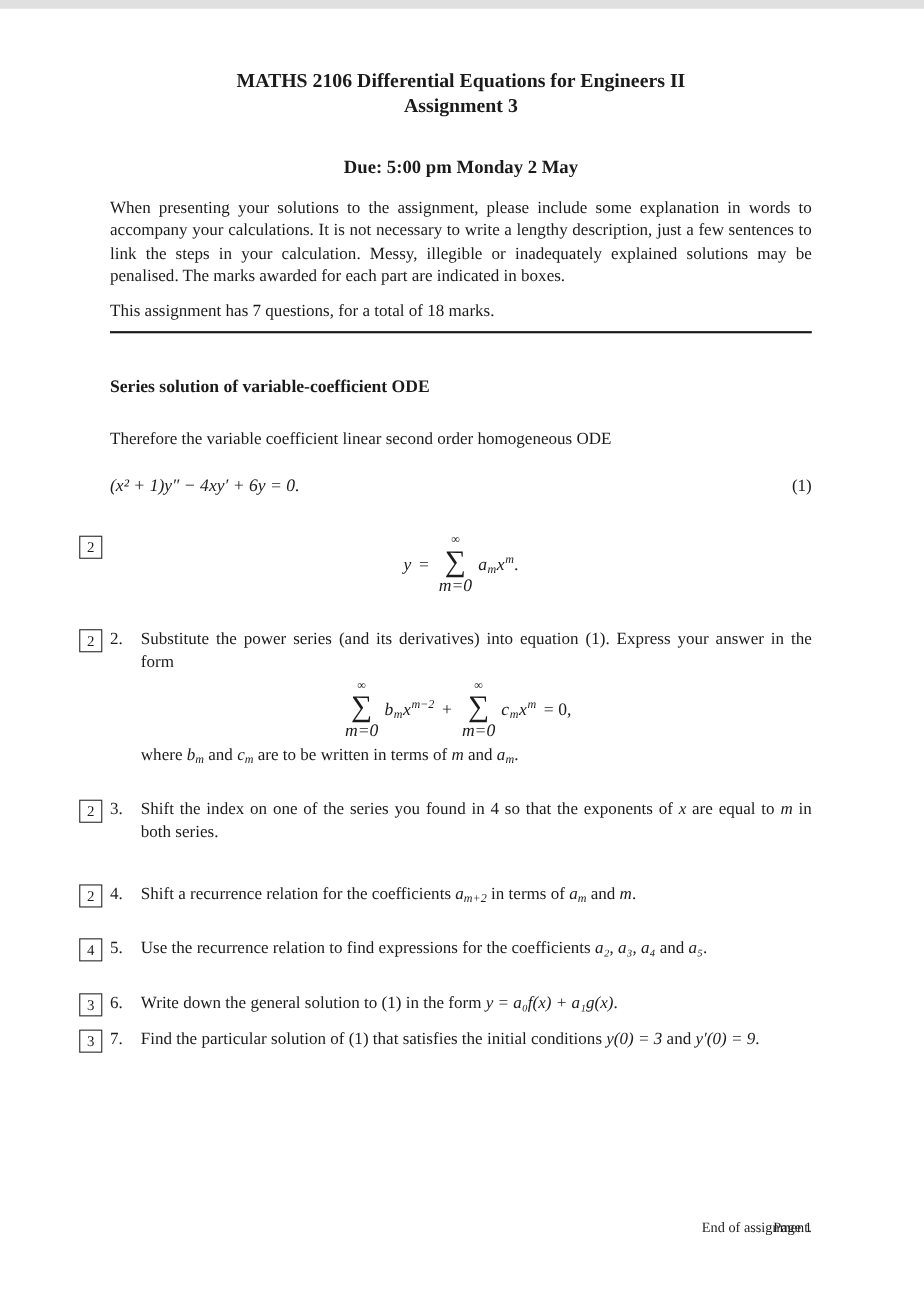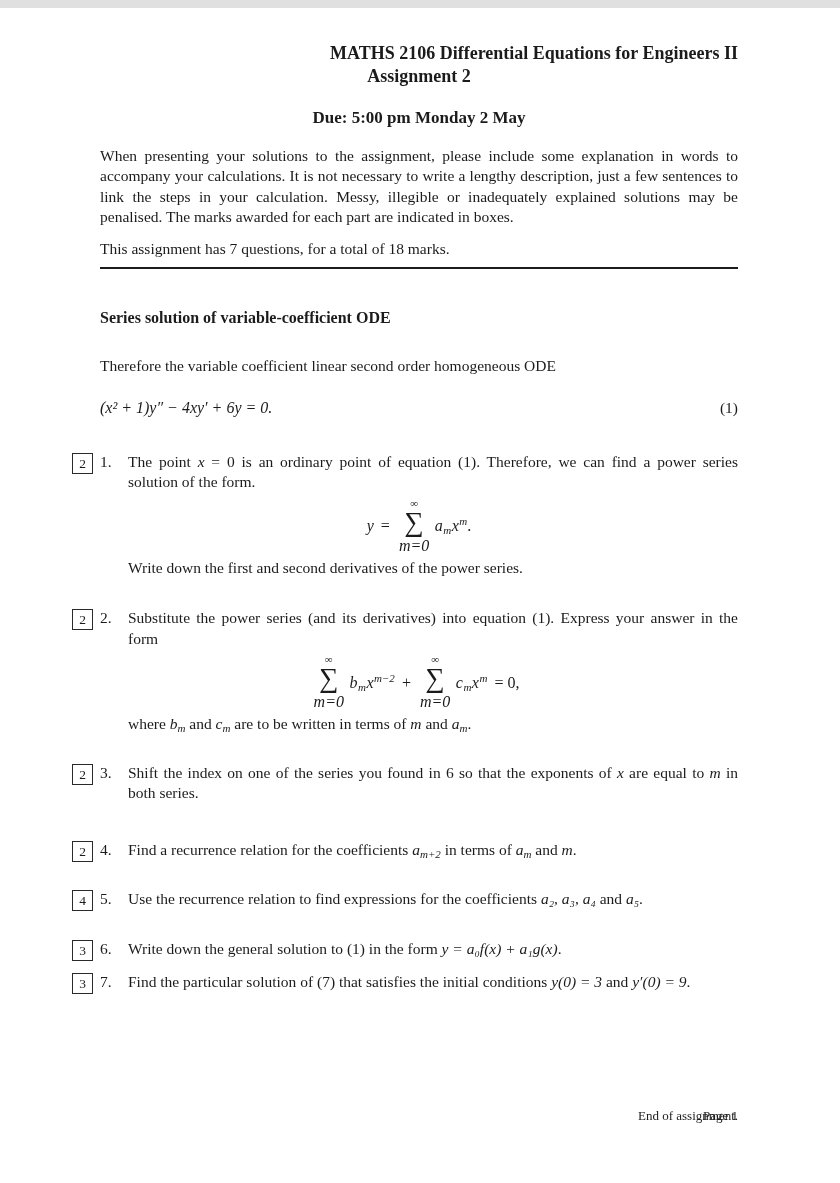--- a/index.html
+++ b/index.html
@@ -23,26 +23,26 @@
     margin: 0 102px 0 100px; 
     font-size: 15.5px;
     line-height: 1.33;
   }
   .title {
     text-align: center;
     font-weight: bold;
     font-size: 18px;
     line-height: 1.25;
   }
-  .title.first { margin-top: 34px; text-align: right; }
+  .title.first { margin-top: 54px; }
   .due {
     text-align: center;
     font-weight: bold;
     font-size: 17px;
-    margin-top: 20px;
+    margin-top: 34px;
   }
   p { margin: 0; }
   .intro {
     margin-top: 16px;
     text-align: justify;
   }
   .total { margin-top: 11px; }
   .rule {
     margin-top: 7px;
     border-top: 2px solid #1b1b1b;
@@ -151,52 +151,50 @@
 </style>
 </head>
 <body>
 
 <div class="page">
   <div class="top-strip"></div>
 
   <div class="content">
 
     <div class="title first">MATHS 2106 Differential Equations for Engineers II</div>
-    <div class="title">Assignment 2</div>
+    <div class="title">Assignment 3</div>
 
     <div class="due">Due: 5:00 pm Monday 2 May</div>
 
     <p class="intro">When presenting your solutions to the assignment, please include some explanation in words to accompany your calculations.  It is not necessary to write a lengthy description, just a few sentences to link the steps in your calculation.  Messy, illegible or inadequately explained solutions may be penalised. The marks awarded for each part are indicated in boxes.</p>
     <p class="total">This assignment has 7 questions, for a total of 18 marks.</p>
     <div class="rule"></div>
 
     <h2 class="section-heading">Series solution of variable-coefficient ODE</h2>
     <p class="consider">Therefore the variable coefficient linear second order homogeneous ODE</p>
 
     <div class="eq1row">
       <span class="math">(x² + 1)y″ − 4xy′ + 6y = 0.</span>
       <span class="eqlabel">(1)</span>
     </div>
 
     <div class="q-row mt-q1">
       <span class="marks-box">
           <span>2</span>
         </span>
-      <p class="q-text"><span class="q-num">1.</span><span>The point </span><i>x</i><span> = 0 is an ordinary point of equation (1). Therefore, we can find a power series solution of the form.</span></p>
       <div class="disp">
         <i>y</i>
         <span class="eqsign">=</span>
         <span class="sum">
           <span class="s-top">∞</span>
           <span class="s-sig">∑</span>
           <span class="s-bot">m=0</span>
         </span>
         <span class="term"><i>a</i><sub>m</sub><i>x</i><sup>m</sup><span>.</span></span>
       </div>
-      <p class="q-tail">Write down the first and second derivatives of the power series.</p>
     </div>
 
     <div class="q-row mt-q2">
       <span class="marks-box">
           <span>2</span>
         </span>
       <p class="q-text"><span class="q-num">2.</span><span>Substitute the power series (and its derivatives) into equation (1). Express your answer in the form</span></p>
       <div class="disp">
         <span class="sum">
           <span class="s-top">∞</span>
@@ -213,49 +211,49 @@
         <span class="term"><i>c</i><sub>m</sub><i>x</i><sup>m</sup></span>
         <span class="eqsign">= 0,</span>
       </div>
       <p class="q-tail"><span>where </span><i>b</i><sub>m</sub><span> and </span><i>c</i><sub>m</sub><span> are to be written in terms of </span><i>m</i><span> and </span><i>a</i><sub>m</sub><span>.</span></p>
     </div>
 
     <div class="q-row mt-q3">
       <span class="marks-box">
           <span>2</span>
         </span>
-      <p class="q-text"><span class="q-num">3.</span><span>Shift the index on one of the series you found in 6 so that the exponents of </span><i>x</i><span> are equal to </span><i>m</i><span> in both series.</span></p>
+      <p class="q-text"><span class="q-num">3.</span><span>Shift the index on one of the series you found in 4 so that the exponents of </span><i>x</i><span> are equal to </span><i>m</i><span> in both series.</span></p>
     </div>
 
     <div class="q-row mt-q4">
       <span class="marks-box">
           <span>2</span>
         </span>
-      <p class="q-text"><span class="q-num">4.</span><span>Find a recurrence relation for the coefficients </span><i>a</i><sub>m+2</sub><span> in terms of </span><i>a</i><sub>m</sub><span> and </span><i>m</i><span>.</span></p>
+      <p class="q-text"><span class="q-num">4.</span><span>Shift a recurrence relation for the coefficients </span><i>a</i><sub>m+2</sub><span> in terms of </span><i>a</i><sub>m</sub><span> and </span><i>m</i><span>.</span></p>
     </div>
 
     <div class="q-row mt-q5">
       <span class="marks-box">
           <span>4</span>
         </span>
       <p class="q-text"><span class="q-num">5.</span><span>Use the recurrence relation to find expressions for the coefficients </span><i>a₂</i><span>, </span><i>a₃</i><span>, </span><i>a₄</i><span> and </span><i>a₅</i><span>.</span></p>
     </div>
 
     <div class="q-row mt-q6">
       <span class="marks-box">
           <span>3</span>
         </span>
       <p class="q-text"><span class="q-num">6.</span><span>Write down the general solution to (1) in the form </span><i>y = a₀f(x) + a₁g(x)</i><span>.</span></p>
     </div>
 
     <div class="q-row mt-q7">
       <span class="marks-box">
           <span>3</span>
         </span>
-      <p class="q-text"><span class="q-num">7.</span><span>Find the particular solution of (7) that satisfies the initial conditions </span><i>y(0) = 3</i><span> and </span><i>y′(0) = 9</i><span>.</span></p>
+      <p class="q-text"><span class="q-num">7.</span><span>Find the particular solution of (1) that satisfies the initial conditions </span><i>y(0) = 3</i><span> and </span><i>y′(0) = 9</i><span>.</span></p>
     </div>
 
   </div>
 
   <div class="footer">
     <span class="footer-center">End of assignment.</span>
     <span class="footer-right">Page 1</span>
   </div>
 </div>
 

